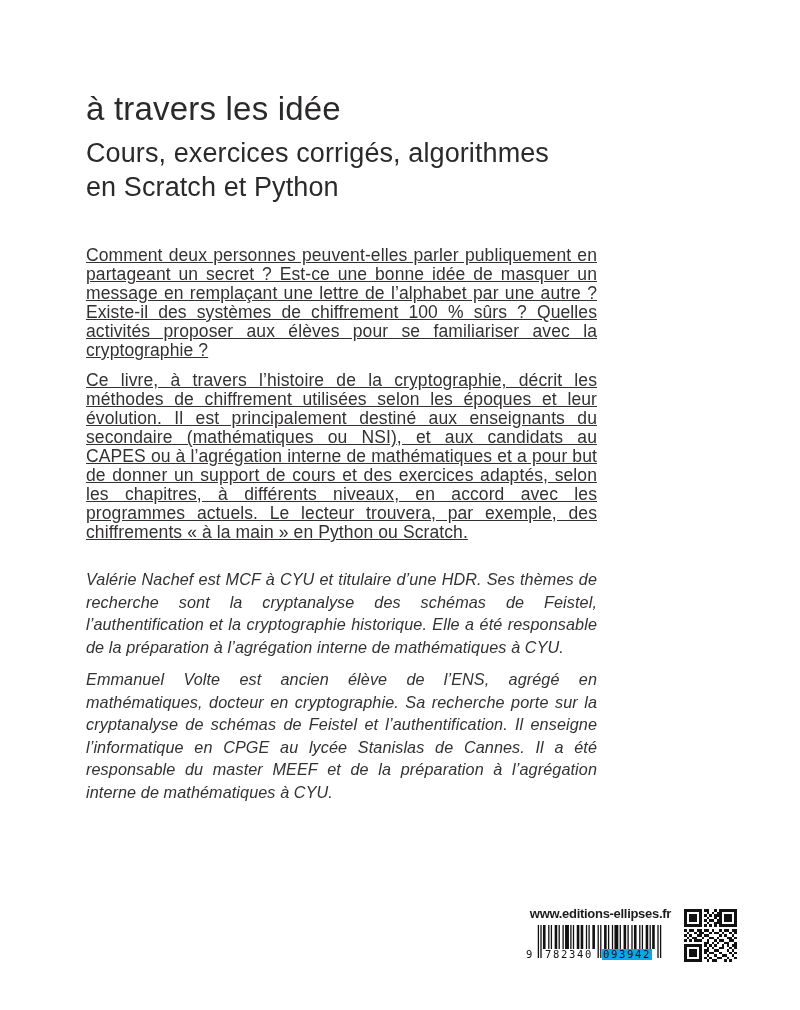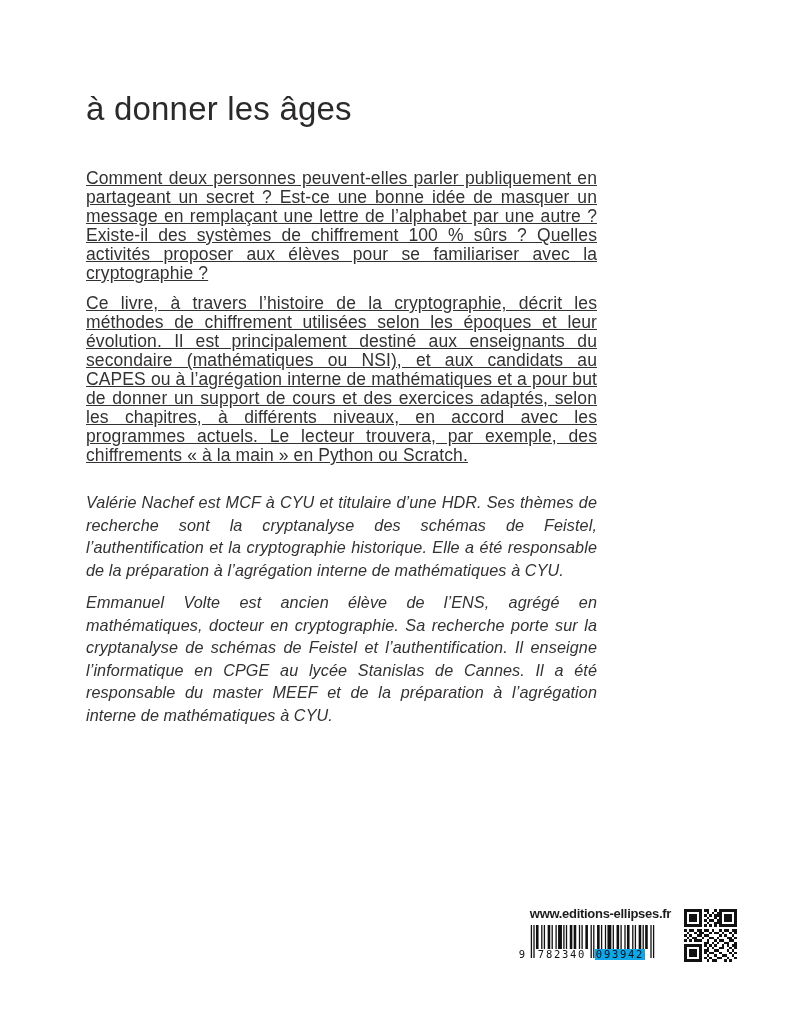--- a/index.html
+++ b/index.html
@@ -59,21 +59,21 @@
     position: absolute;
     top: 906px;
     right: 63px;
     display: flex;
     align-items: flex-start;
     gap: 13px;
   }
   .pub-col {
     display: flex;
     flex-direction: column;
-    align-items: flex-start;
+    align-items: center;
   }
   .website {
     font-weight: bold;
     font-size: 13px;
     letter-spacing: -0.3px;
     color: #1c1c1c;
     white-space: nowrap;
   }
   .barcode {
     position: relative;
@@ -98,23 +98,27 @@
   .qr svg { display: block; }
 </style>
 </head>
 <body>
 
 <div class="page">
 
   <div class="content">
 
     <h1 class="book-title">
-      <span>à donner les âges</span>
+      <span>à travers les idée</span>
     </h1>
 
+    <h2 class="book-subtitle">
+      <span>Cours, exercices corrigés, algorithmes</span>
+      <span>en Scratch et Python</span>
+    </h2>
 
     <section class="description">
       <p>Comment deux personnes peuvent-elles parler publiquement en partageant un secret ? Est-ce une bonne idée de masquer un message en remplaçant une lettre de l’alphabet par une autre ? Existe-il des systèmes de chiffrement 100 % sûrs ? Quelles activités proposer aux élèves pour se familiariser avec la cryptographie ?</p>
       <p>Ce livre, à travers l’histoire de la cryptographie, décrit les méthodes de chiffrement utilisées selon les époques et leur évolution. Il est principalement destiné aux enseignants du secondaire (mathématiques ou NSI), et aux candidats au CAPES ou à l’agrégation interne de mathématiques et a pour but de donner un support de cours et des exercices adaptés, selon les chapitres, à différents niveaux, en accord avec les programmes actuels. Le lecteur trouvera, par exemple, des chiffrements « à la main » en Python ou Scratch.</p>
     </section>
 
     <section class="bios">
       <p>Valérie Nachef est MCF à CYU et titulaire d’une HDR. Ses thèmes de recherche sont la cryptanalyse des schémas de Feistel, l’authentification et la cryptographie historique. Elle a été responsable de la préparation à l’agrégation interne de mathématiques à CYU.</p>
       <p>Emmanuel Volte est ancien élève de l’ENS, agrégé en mathématiques, docteur en cryptographie. Sa recherche porte sur la cryptanalyse de schémas de Feistel et l’authentification. Il enseigne l’informatique en CPGE au lycée Stanislas de Cannes. Il a été responsable du master MEEF et de la préparation à l’agrégation interne de mathématiques à CYU.</p>
     </section>

